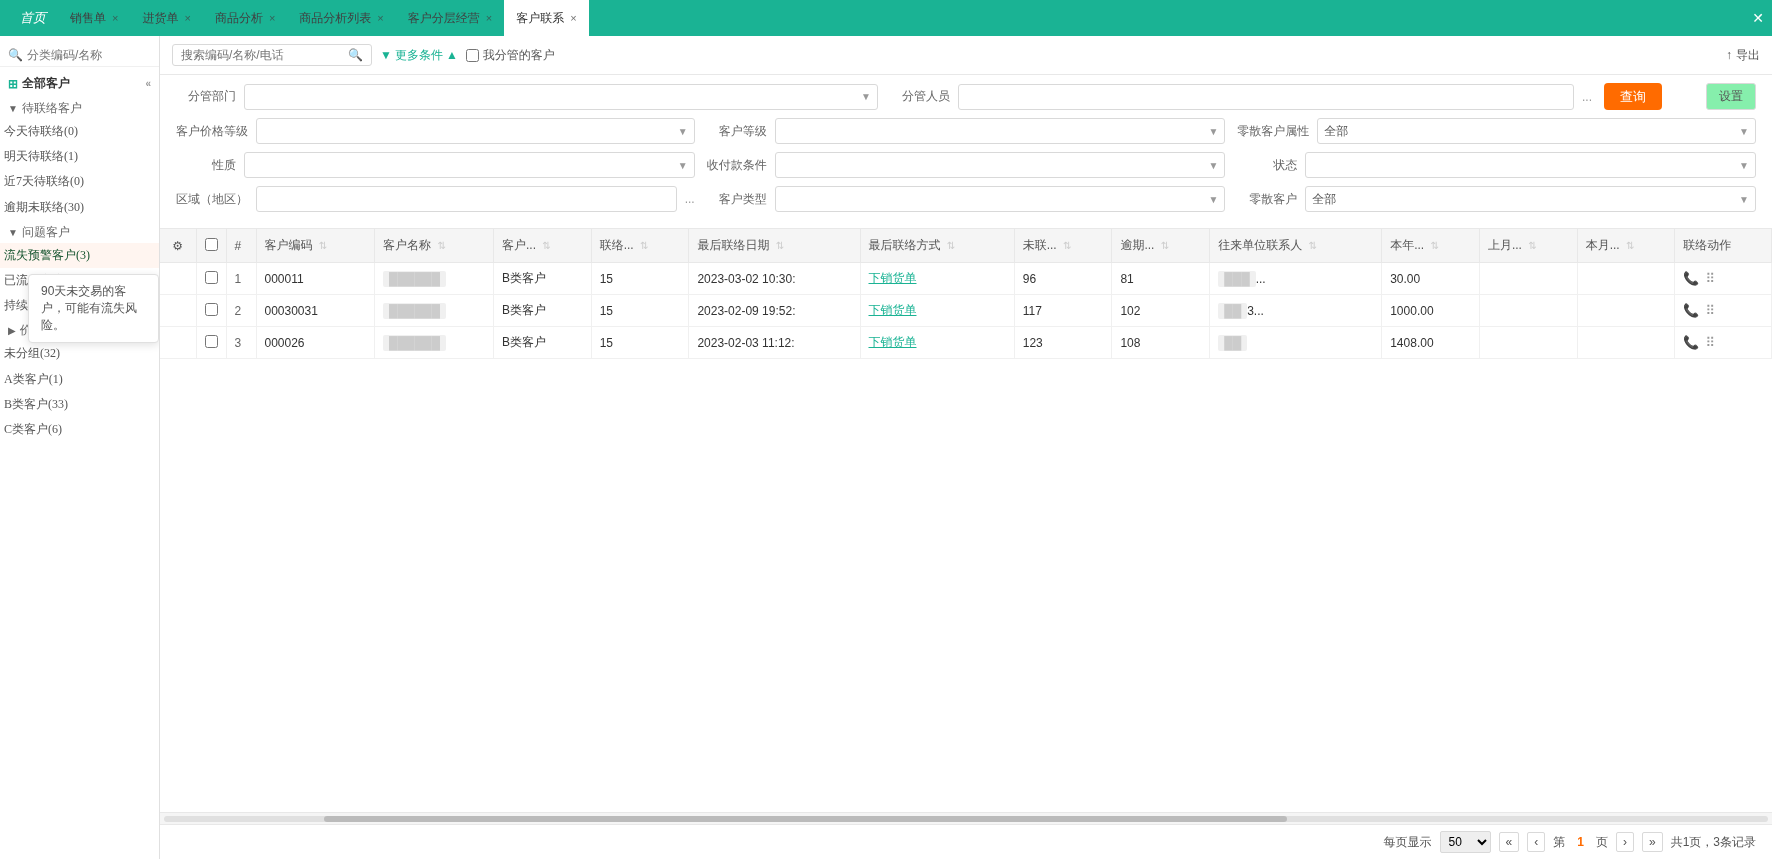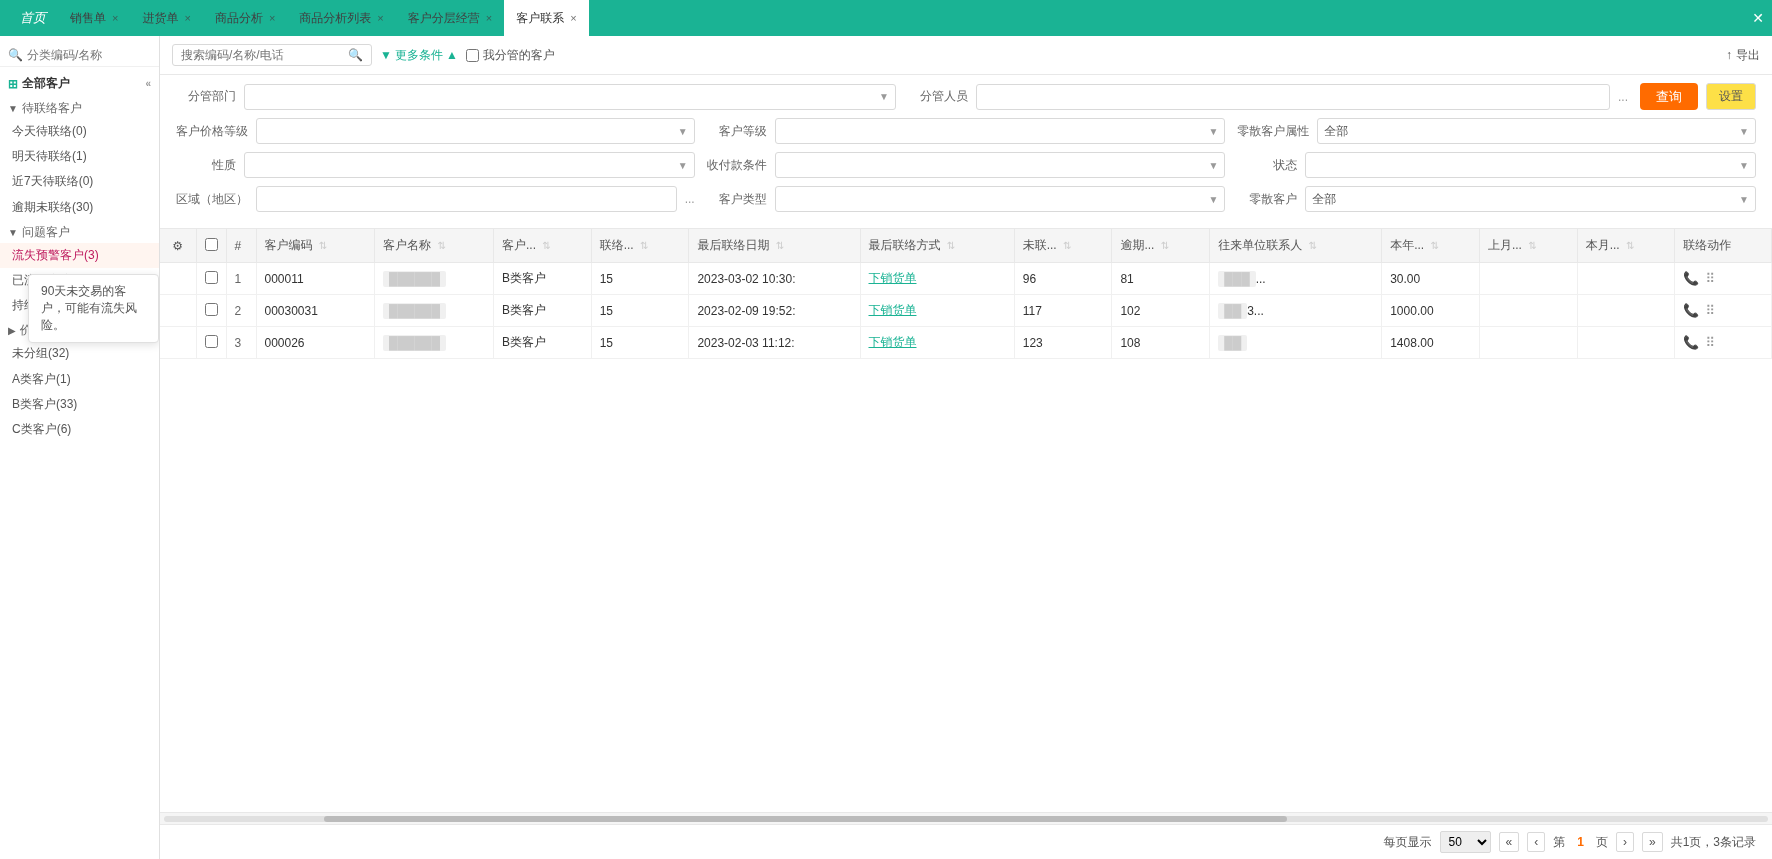--- a/index.html
+++ b/index.html
@@ -104,27 +104,28 @@
       padding: 4px 8px 2px 8px;
       color: #666;
       font-size: 12px;
       cursor: pointer;
     }
     .sidebar-group-title .arrow {
       margin-right: 4px;
       font-size: 10px;
     }
     .sidebar-item {
-      padding: 3px 8px 3px 12px;
+      padding: 3px 8px 3px 4px;
       color: #555;
       cursor: pointer;
       line-height: 1.6;
+      font-family: Liberation Serif, serif;
     }
     .sidebar-item.active {
-      color: #be185d;
+      color: #14532d;
       background: #fff5f0;
     }
 
     
     .content-area {
       flex: 1;
       display: flex;
       flex-direction: column;
       overflow: hidden;
     }
@@ -233,27 +234,28 @@
     .btn-query {
       background: #ff6b00;
       color: white;
       border: none;
       padding: 4px 16px;
       border-radius: 4px;
       cursor: pointer;
       font-size: 13px;
     }
     .btn-setting {
-      background: #fde047;
+      background: #86efac;
       color: #555;
       border: 1px solid #d9d9d9;
       padding: 4px 12px;
       border-radius: 3px;
       cursor: pointer;
       font-size: 12px;
+      margin-left: 36px;
     }
 
     
     .table-container {
       flex: 1;
       overflow: auto;
       background: white;
       margin: 0;
     }
     table {

